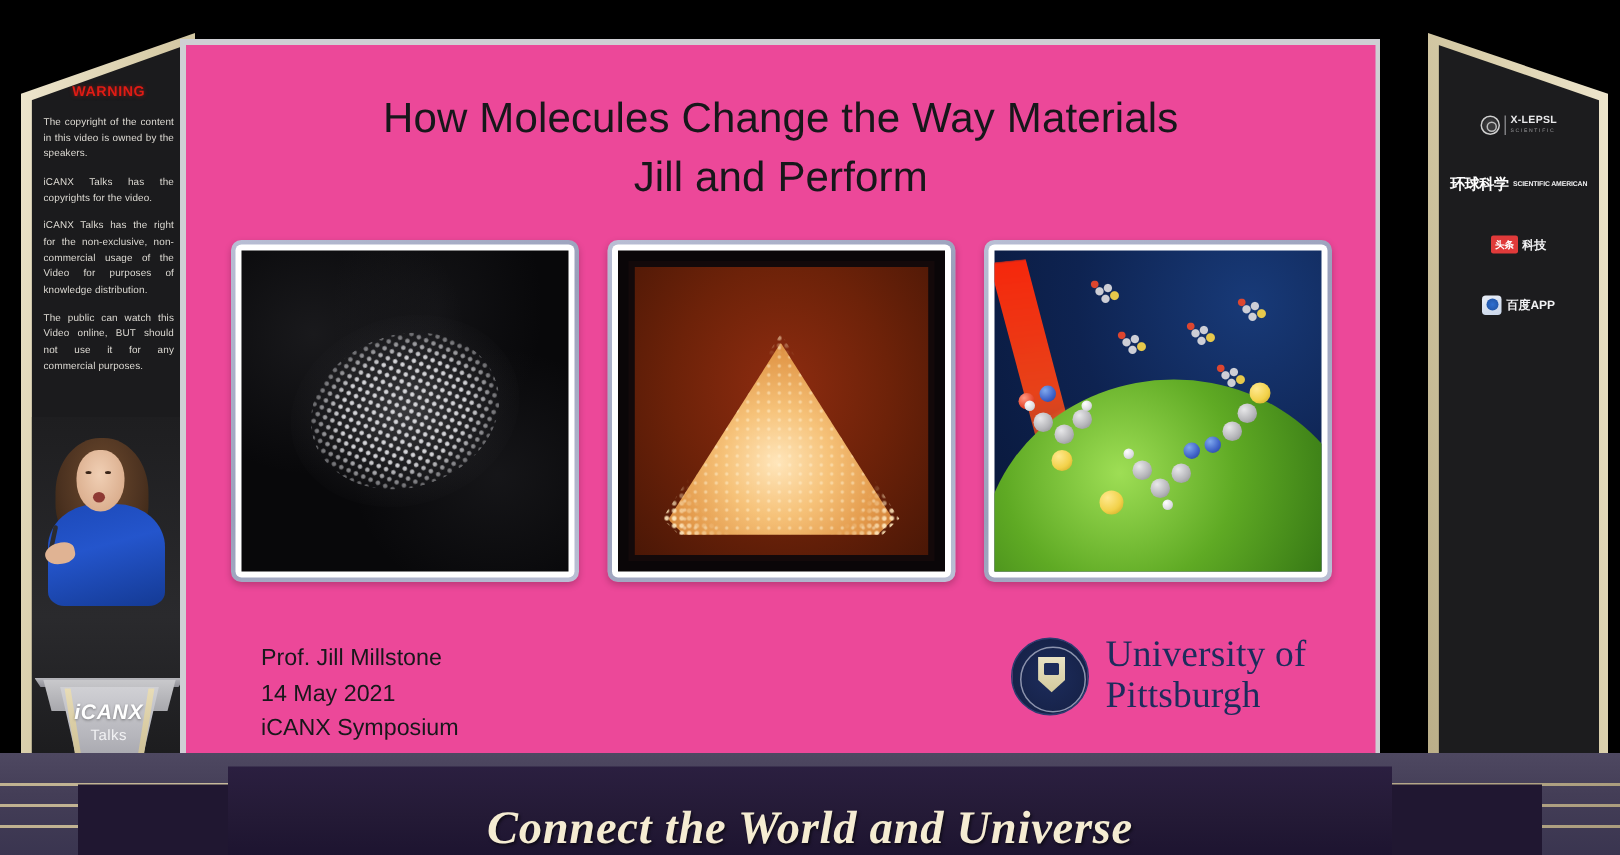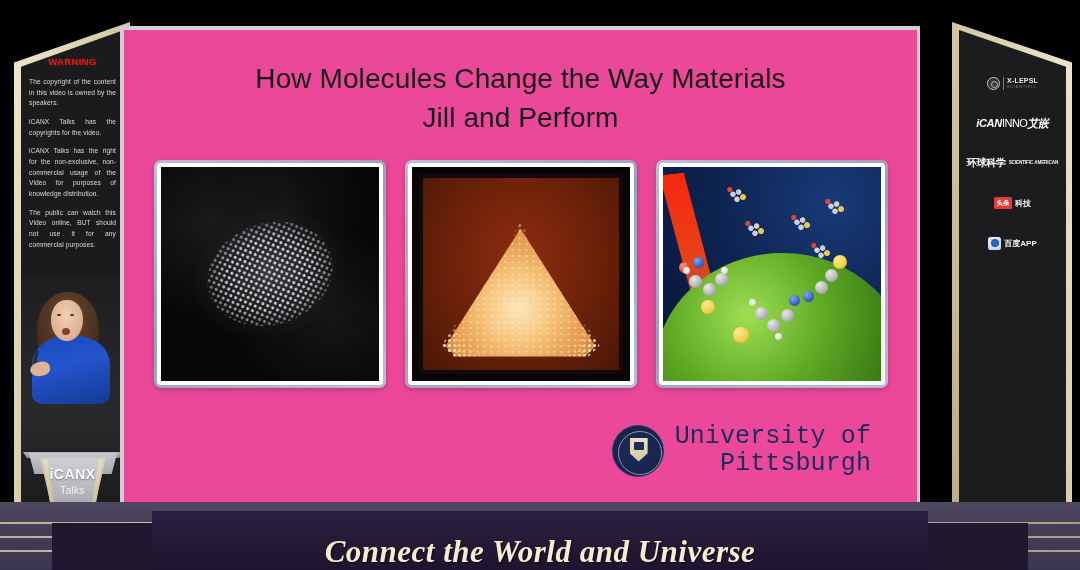--- a/index.html
+++ b/index.html
@@ -121,21 +121,21 @@
   .podium-vl { left:26px; transform: skewX(9deg); }
   .podium-vr { left:74px; transform: skewX(-9deg); }
   .podium-base {
     position:absolute; left:12px; bottom:4px; width:80px;height:8px;
     background: linear-gradient(180deg,#ddd5b8,#bcb294);
     clip-path: polygon(6% 0%, 94% 0%, 100% 100%, 0% 100%);
   }
   .podium-icanx {
     position:absolute; left:0; bottom:38px; width:103px;
     text-align:center; color:#fff;
-    font-size:14px; font-weight:bold; 
+    font-size:14px; font-weight:bold; font-style:italic;
     letter-spacing:.5px;
     text-shadow:0 1px 2px rgba(0,0,0,.4);
   }
   .podium-talks {
     position:absolute; left:0; bottom:24px; width:103px;
     text-align:center; color:#f2f2f4;
     font-size:10px; letter-spacing:.3px;
   }
 
   
@@ -380,22 +380,22 @@
   .pitt-shield{
     position:absolute; left:17px; top:12px; width:18px;height:24px;
     background: linear-gradient(180deg,#e9e2c4 0%, #d3c99c 100%);
     clip-path: polygon(0% 0%, 100% 0%, 100% 66%, 50% 100%, 0% 66%);
   }
   .pitt-shield::after{
     content:''; position:absolute; left:4px; top:4px; width:10px;height:8px;
     background:#1d2c5c; border-radius:1px;
   }
   .pitt-name {
-    color:#1d2c5c; font-family:Liberation Mono, monospace;
-    font-size:25px; line-height:1.06; letter-spacing:.1px;text-align:right;
+    color:#1d2c5c; font-family:Liberation Serif, serif;
+    font-size:25px; line-height:1.06; letter-spacing:.1px;
   }
 
   
   .floor {
     position:absolute; left:0; bottom:0; width:1080px; height:68px;
     background: linear-gradient(180deg,#4e4861 0%, #443e57 40%, #3a3550 100%);
   }
   .floor-line {
     position:absolute; left:0; width:1080px; height:2px;
     background: linear-gradient(90deg,#cdbe96,#e5dbbd 40%,#b7a882);
@@ -464,25 +464,20 @@
     <div class="logo-row">
       <div class="logo-seal"></div>
       <div class="logo-divider"></div>
       <div>
         <div class="logo-txt-en">X-LEPSL</div>
         <div class="logo-sub">SCIENTIFIC</div>
       </div>
     </div>
 
 
-    <div class="logo-row">
-      <div class="logo-icaninno">
-        <span>iCAN</span><span class="thin">INNO</span><span>艾嵌</span>
-      </div>
-    </div>
 
     <div class="logo-row">
       <div class="logo-huanqiu">环球科学</div>
       <div class="logo-sciam">SCIENTIFIC AMERICAN</div>
     </div>
 
 
     <div class="logo-row">
       <div class="logo-badge-red">头条</div>
       <div class="logo-cn-big">科技</div>
@@ -559,20 +554,25 @@
             <div class="atom a-s" style="left:170px; top:88px; width:14px;height:14px;"></div>
             <div class="atom a-s" style="left:70px; top:160px; width:16px;height:16px;"></div>
             <div class="atom a-h" style="left:86px; top:132px; width:7px;height:7px;"></div>
             <div class="atom a-h" style="left:112px; top:166px; width:7px;height:7px;"></div>
           </div>
         </div>
       </div>
 
     </div>
 
+    <div class="speaker-info">
+      <div>Prof. Jill Millstone</div>
+      <div>14 May 2021</div>
+      <div>iCANX Symposium</div>
+    </div>
 
     <div class="pitt">
       <div class="pitt-seal">
         <div class="pitt-shield"></div>
       </div>
       <div class="pitt-name">
         <div>University of</div>
         <div>Pittsburgh</div>
       </div>
     </div>

